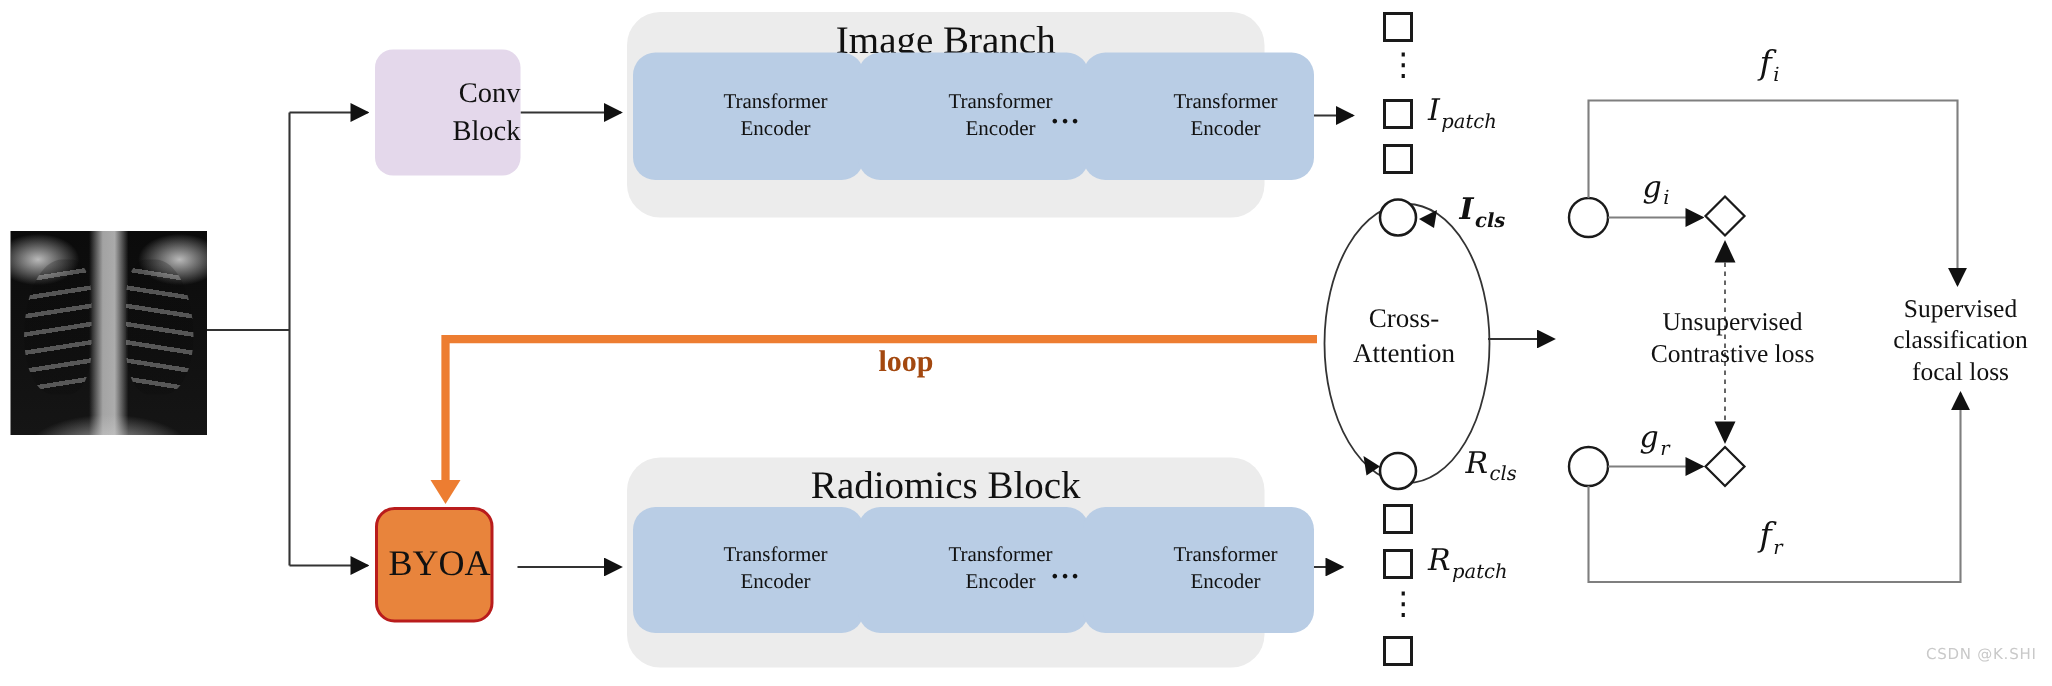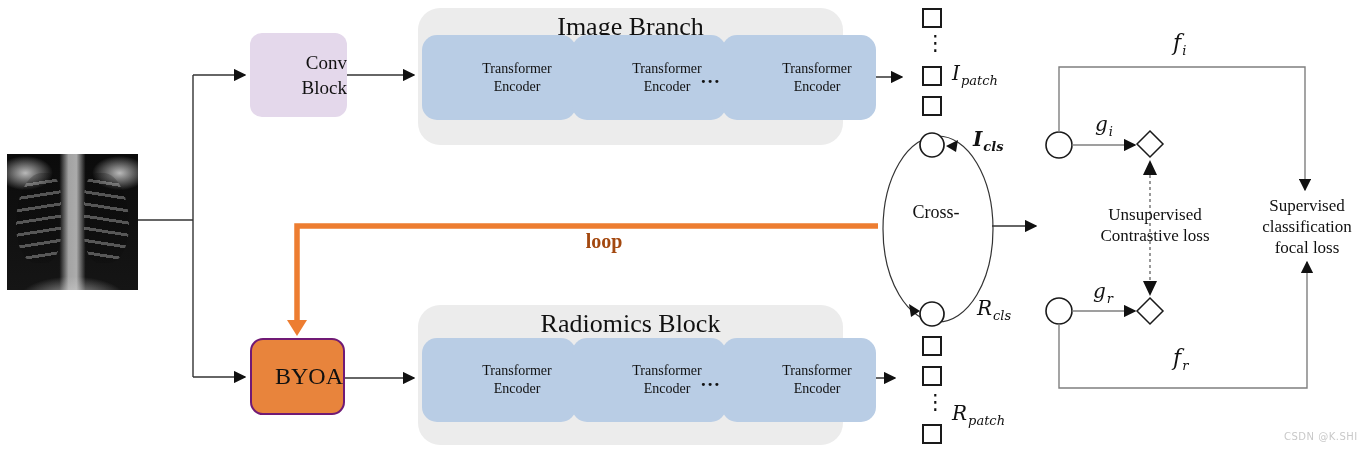--- a/index.html
+++ b/index.html
@@ -20,21 +20,21 @@
     opacity:.85;}
   .lung.l{left:7%;border-radius:60% 30% 35% 45%;}
   .lung.r{right:7%;border-radius:30% 60% 45% 35%;
     background:repeating-linear-gradient(189deg, rgba(180,180,180,.5) 0 3px, rgba(8,8,8,.25) 3px 12px);}
 
   
   .blk{position:absolute;display:flex;flex-direction:column;align-items:flex-end;justify-content:center;
        text-align:center;box-sizing:border-box;}
   .conv{left:250px;top:33px;width:97px;height:84px;background:#E4D8EB;border-radius:12px;
         font-size:19px;line-height:25px;}
-  .byoa{left:250px;top:338px;width:95px;height:77px;background:#E8843C;border:2px solid #701a75;
+  .byoa{left:250px;top:338px;width:79px;height:77px;background:#E8843C;border:2px solid #b91c1c;
         border-radius:13px;font-size:24px;}
   .branch{position:absolute;left:418px;width:425px;background:#ECECEC;border-radius:22px;text-align:center;}
   .branch.img{top:8px;height:137px;}
   .branch.rad{top:305px;height:140px;}
   .branch .title{font-size:26px;margin-top:4px;display:inline-block;}
   .enc{position:absolute;width:118px;background:#B9CDE5;border-radius:15px;display:flex;
        align-items:center;justify-content:center;font-size:14px;line-height:18px;text-align:center;padding-left:36px;}
   .enc span{display:inline-block;width:86px;}
   .enc.r1{top:35px;height:85px;}
   .enc.r2{top:338px;height:84px;}
@@ -161,29 +161,30 @@
   <div class="sq" style="top:96px;"></div>
 
   <div class="sq" style="top:336px;"></div>
   <div class="sq" style="top:366px;"></div>
   <div class="vdots" style="top:389px;">⋮</div>
   <div class="sq" style="top:424px;"></div>
 
   <span class="mlabel" style="left:952px;top:61px;"><i>I</i><sub>patch</sub></span>
   <span class="mlabel" style="left:973px;top:127px;font-weight:bold;"><i>I</i><sub>cls</sub></span>
   <span class="mlabel" style="left:977px;top:296px;"><i>R</i><sub>cls</sub></span>
-  <span class="mlabel" style="left:952px;top:361px;margin-top:40px;"><i>R</i><sub>patch</sub></span>
+  <span class="mlabel" style="left:952px;top:361px;"><i>R</i><sub>patch</sub></span>
 
   <span class="mlabel" style="left:1095px;top:112px;"><i>g</i><sub>i</sub></span>
   <span class="mlabel" style="left:1093px;top:279px;"><i>g</i><sub>r</sub></span>
   <span class="mlabel big" style="left:1173px;top:30px;"><i>f</i><sub>i</sub></span>
   <span class="mlabel big" style="left:1173px;top:345px;"><i>f</i><sub>r</sub></span>
 
   <div class="txt cross">
     <div>Cross-</div>
+    <div>Attention</div>
   </div>
 
   <div class="txt fb fb2">loop</div>
 
   <div class="txt loss uloss">
     <div>Unsupervised</div>
     <div>Contrastive loss</div>
   </div>
   <div class="txt loss sloss">
     <div>Supervised</div>

